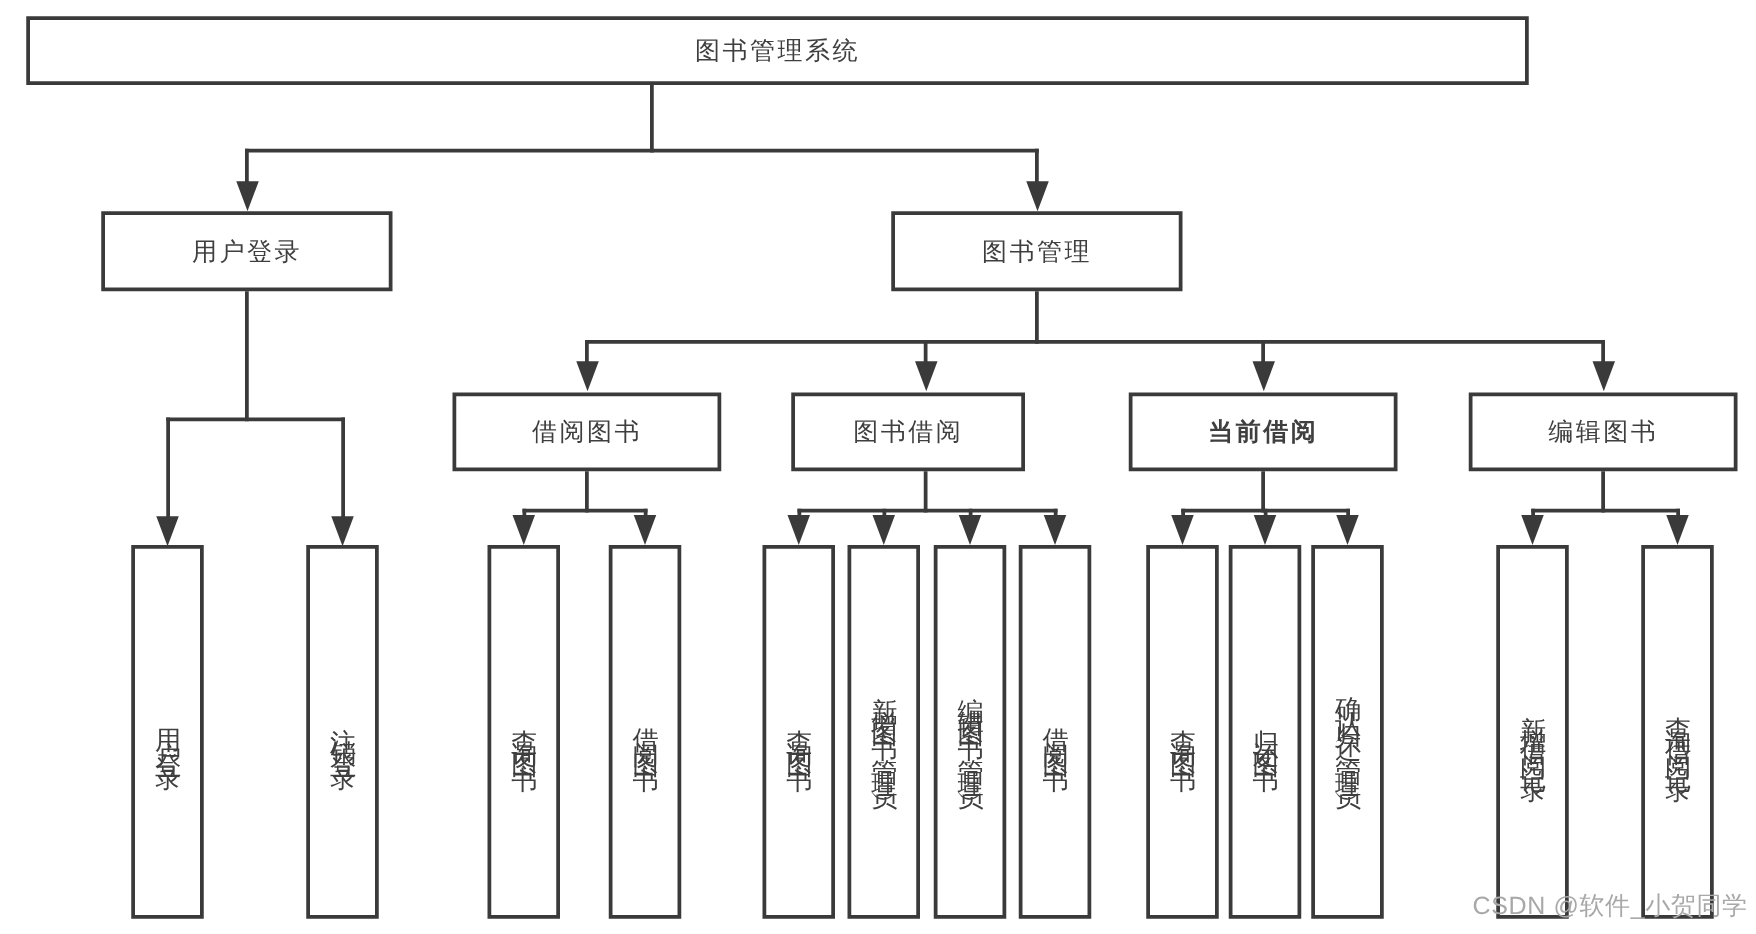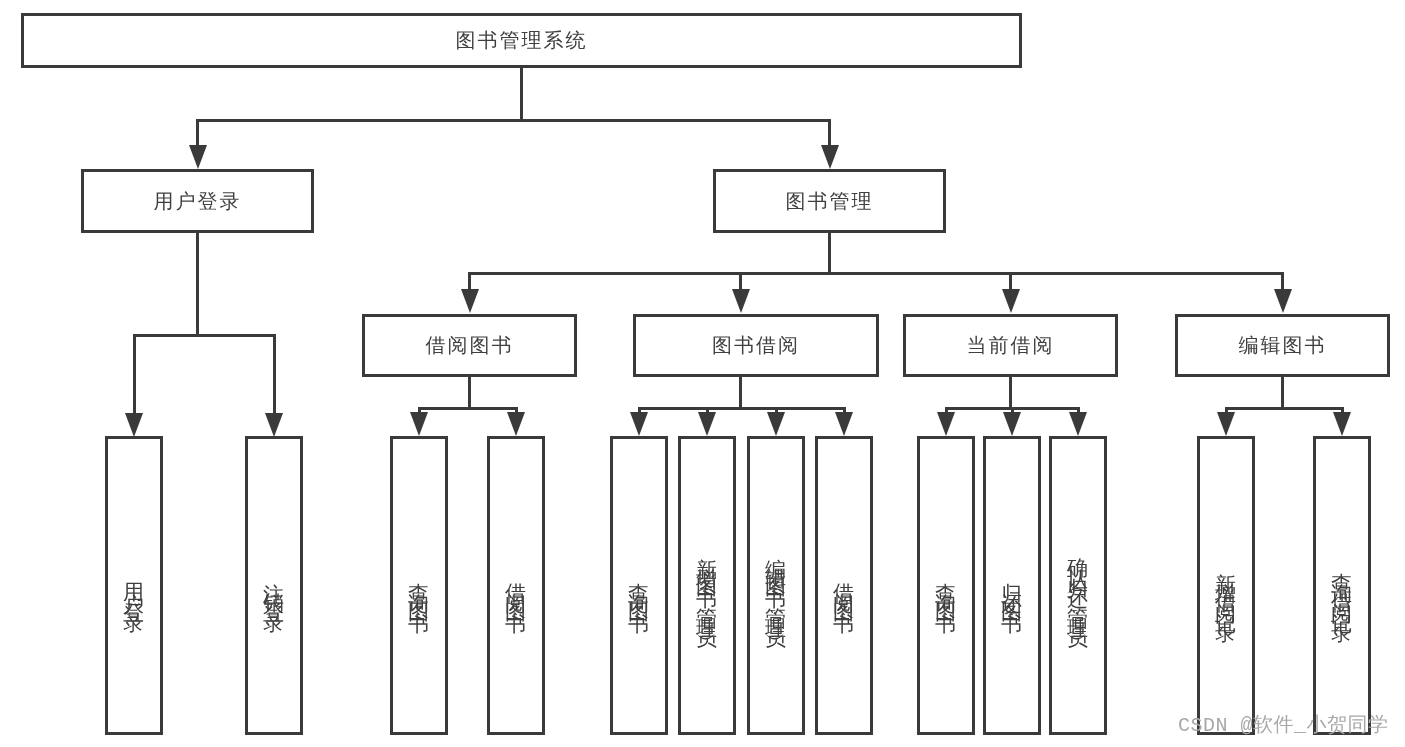--- a/index.html
+++ b/index.html
@@ -50,46 +50,45 @@
     border-top:24px solid var(--line);
   }
   .watermark{
     position:absolute;
     left:1178px;top:711px;
     font-size:20px;
     letter-spacing:0.5px;
     color:var(--wm);
     z-index:5;
     white-space:nowrap;
-    font-family:Liberation Mono, monospace;
   }
 </style>
 </head>
 <body>
 
 <div id="diagram">
 
-  <div class="box" style="left:21px;top:13px;width:1001px;height:55px;align-items:center;">
+  <div class="box" style="left:21px;top:13px;width:1202px;height:55px;align-items:center;">
     <span class="h-label">图书管理系统</span>
   </div>
 
   <div class="box" style="left:81px;top:169px;width:233px;height:64px;">
     <span class="h-label">用户登录</span>
   </div>
   <div class="box" style="left:713px;top:169px;width:233px;height:64px;">
     <span class="h-label">图书管理</span>
   </div>
 
   <div class="box" style="left:362px;top:314px;width:215px;height:63px;">
     <span class="h-label">借阅图书</span>
   </div>
-  <div class="box" style="left:633px;top:314px;width:246px;height:63px;">
+  <div class="box" style="left:633px;top:314px;width:187px;height:63px;">
     <span class="h-label">图书借阅</span>
   </div>
-  <div class="box" style="left:903px;top:314px;width:215px;height:63px;">
+  <div class="box" style="left:903px;top:314px;width:215px;height:63px;font-weight:bold;">
     <span class="h-label">当前借阅</span>
   </div>
   <div class="box" style="left:1175px;top:314px;width:215px;height:63px;">
     <span class="h-label">编辑图书</span>
   </div>
 
   <div class="box" style="left:105px;top:436px;width:58px;height:299px;">
     <span class="v-label">用户登录</span>
   </div>
   <div class="box" style="left:245px;top:436px;width:58px;height:299px;">

